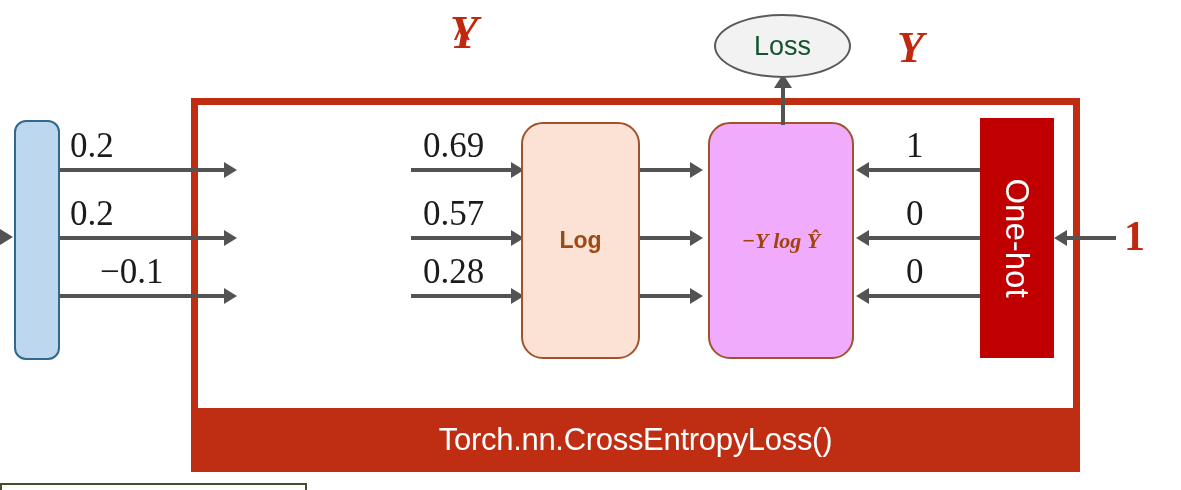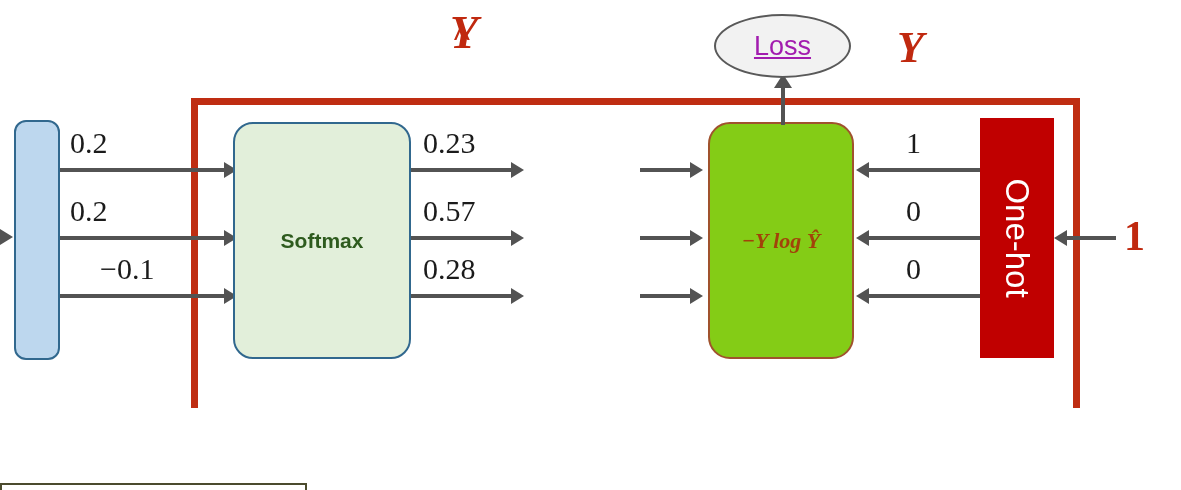--- a/index.html
+++ b/index.html
@@ -39,21 +39,21 @@
     background:#e2efda;border:2px solid #31688e;border-radius:20px;
   }
   .softmax-label{color:#2e5b1e;font-size:21px;font-weight:bold;}
   .log-box{
     left:521px;top:122px;width:119px;height:237px;
     background:#fbe2d5;border:2px solid #a0522d;border-radius:22px;
   }
   .log-label{color:#9c4a15;font-size:23px;font-weight:bold;}
   .nll-box{
     left:708px;top:122px;width:146px;height:237px;
-    background:#84cc16;border:2px solid #a0522d;border-radius:22px;
+    background:#f0abfc;border:2px solid #a0522d;border-radius:22px;
   }
   .nll-label{
     color:#a2420a;font-size:22px;font-weight:bold;font-style:italic;
     font-family:"Liberation Serif",serif;white-space:nowrap;
   }
 
   
   .onehot-box{
     left:980px;top:118px;width:74px;height:240px;background:#c00000;
     display:flex;align-items:center;justify-content:center;overflow:hidden;
@@ -62,41 +62,41 @@
     color:#ffffff;font-size:33px;white-space:nowrap;
     transform:rotate(90deg);transform-origin:center center;
   }
 
   
   .loss-ellipse{
     left:714px;top:14px;width:137px;height:64px;
     background:#f2f2f2;border:2px solid #595959;border-radius:50%;
     display:flex;align-items:center;justify-content:center;box-sizing:border-box;
   }
-  .loss-label{color:#a21caf;font-size:27px;text-decoration:underline;}
+  .loss-label{color:#14532d;font-size:27px;}
 
   
   .hline{height:4px;background:#535353;}
   .vline{width:4px;background:#535353;}
   .head-r{
     width:0;height:0;border-top:8px solid transparent;border-bottom:8px solid transparent;
     border-left:13px solid #535353;
   }
   .head-l{
     width:0;height:0;border-top:8px solid transparent;border-bottom:8px solid transparent;
     border-right:13px solid #535353;
   }
   .head-u{
     width:0;height:0;border-left:9px solid transparent;border-right:9px solid transparent;
     border-bottom:14px solid #535353;
   }
 
   
   .val{
-    font-family:"Liberation Serif",serif;font-size:30px;color:#1b1b1b;
+    font-family:"Liberation Serif",serif;font-size:35px;color:#1b1b1b;
     white-space:nowrap;
   }
 
   
   .redlabel{
     font-family:"Liberation Serif",serif;font-weight:bold;font-style:italic;
     color:#c0290f;white-space:nowrap;
   }
   .yhat{left:450px;top:6px;font-size:46px;}
   .yhat .hat{position:absolute;left:2px;top:10px;font-size:34px;font-style:normal;}
@@ -114,53 +114,56 @@
     left:0px;top:483px;width:307px;height:14px;
     border:2px solid #4b4b2e;box-sizing:border-box;background:#ffffff;
   }
 </style>
 </head>
 <body>
 
 <div id="canvas">
 
   <div class="abs ce-frame"></div>
+  <div class="abs ce-bar">
+    <span class="ce-bar-label">Torch.nn.CrossEntropyLoss()</span>
+  </div>
 
   <div class="abs in-arrow">
     <div class="head-r" style="position:absolute;left:0;top:0;"></div>
   </div>
 
   <div class="abs logits-bar"></div>
 
   <div class="abs hline" style="left:60px;top:168px;width:168px;"></div>
   <div class="abs head-r" style="left:224px;top:162px;"></div>
   <div class="abs hline" style="left:60px;top:236px;width:168px;"></div>
   <div class="abs head-r" style="left:224px;top:230px;"></div>
   <div class="abs hline" style="left:60px;top:294px;width:168px;"></div>
   <div class="abs head-r" style="left:224px;top:288px;"></div>
 
   <div class="abs val" style="left:70px;top:126px;">0.2</div>
   <div class="abs val" style="left:70px;top:194px;">0.2</div>
   <div class="abs val" style="left:62px;top:252px;margin-left:38px;">−0.1</div>
 
-  <div class="abs pbox softmax-box">
-    <span class="softmax-label">Softmax</span>
-  </div>
 
   <div class="abs hline" style="left:411px;top:168px;width:104px;"></div>
   <div class="abs head-r" style="left:511px;top:162px;"></div>
   <div class="abs hline" style="left:411px;top:236px;width:104px;"></div>
   <div class="abs head-r" style="left:511px;top:230px;"></div>
   <div class="abs hline" style="left:411px;top:294px;width:104px;"></div>
   <div class="abs head-r" style="left:511px;top:288px;"></div>
 
-  <div class="abs val" style="left:423px;top:126px;">0.23</div>
+  <div class="abs val" style="left:423px;top:126px;">0.69</div>
   <div class="abs val" style="left:423px;top:194px;">0.57</div>
   <div class="abs val" style="left:423px;top:252px;">0.28</div>
 
+  <div class="abs pbox log-box">
+    <span class="log-label">Log</span>
+  </div>
 
   <div class="abs hline" style="left:640px;top:168px;width:53px;"></div>
   <div class="abs head-r" style="left:690px;top:162px;"></div>
   <div class="abs hline" style="left:640px;top:236px;width:53px;"></div>
   <div class="abs head-r" style="left:690px;top:230px;"></div>
   <div class="abs hline" style="left:640px;top:294px;width:53px;"></div>
   <div class="abs head-r" style="left:690px;top:288px;"></div>
 
   <div class="abs pbox nll-box">
     <span class="nll-label">−Y log Ŷ</span>

